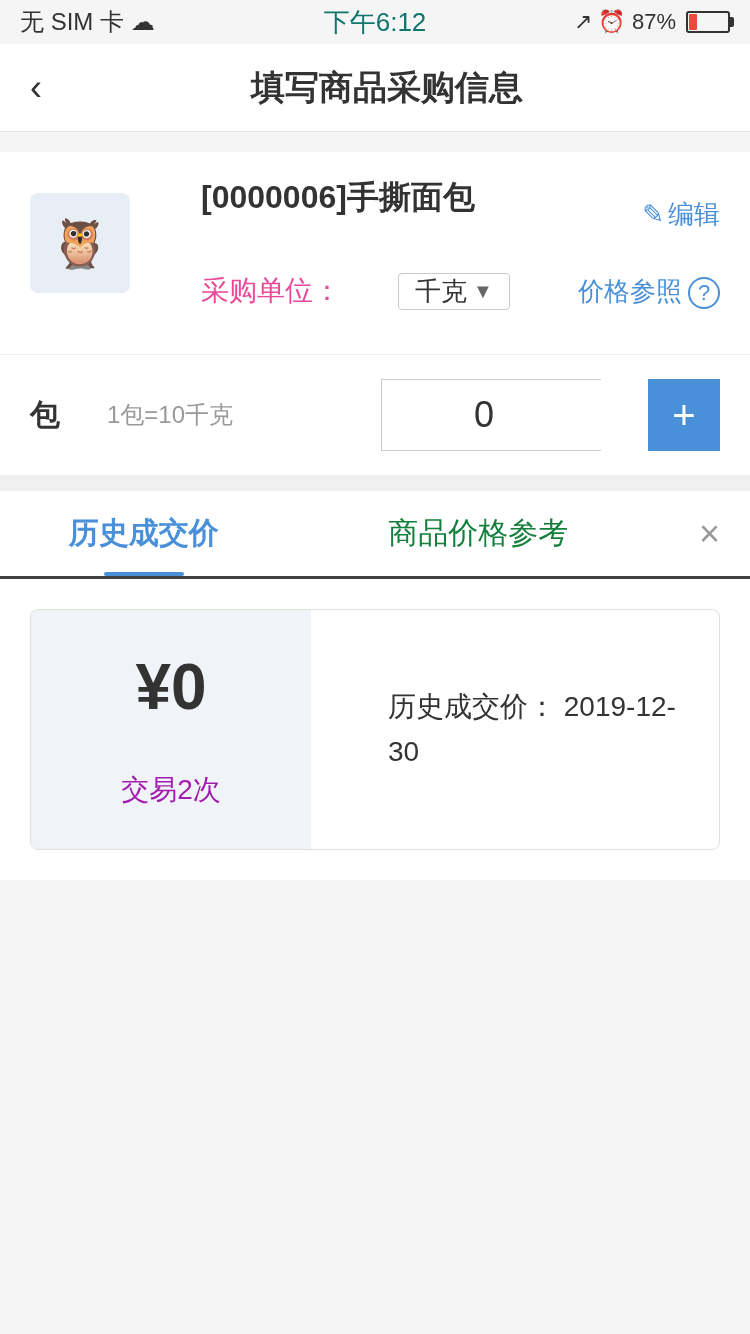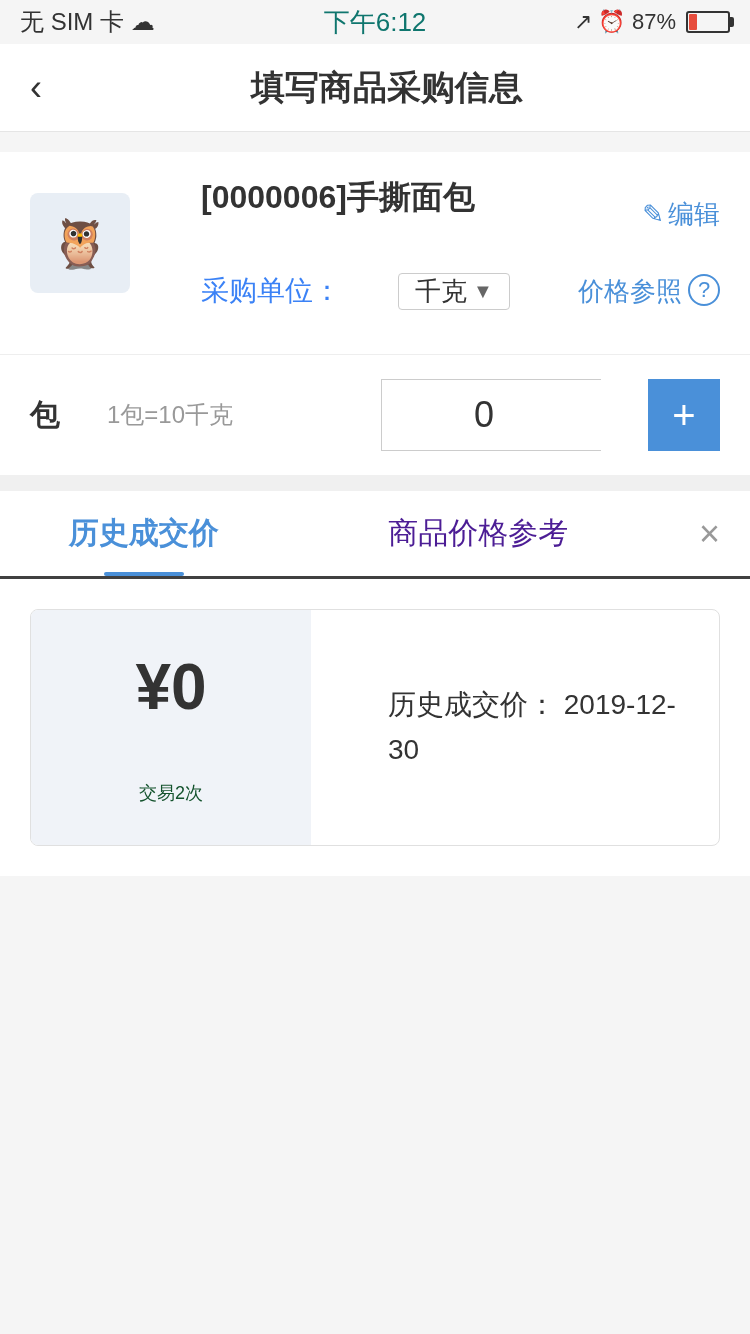--- a/index.html
+++ b/index.html
@@ -130,21 +130,21 @@
       font-weight: 600;
       color: #333;
       margin-bottom: 32px;
     }
     .product-unit-row {
       display: flex;
       align-items: center;
     }
     .unit-label {
       font-size: 28px;
-      color: #3b82f6;
+      color: #ec4899;
       margin-right: 10px;
     }
     .unit-select {
       border: 1px solid #ccc;
       border-radius: 4px;
       padding: 0 16px;
       font-size: 26px;
       color: #333;
       background: #fff;
       display: flex;
@@ -161,21 +161,21 @@
       font-size: 26px;
       display: flex;
       align-items: center;
       gap: 4px;
     }
     .price-ref-link {
       margin-left: auto;
       color: #4a90d9;
       font-size: 26px;
       display: flex;
-      align-items: flex-start;
+      align-items: flex-end;
       gap: 6px;
     }
     .price-ref-help {
       width: 32px;
       height: 32px;
       border: 2px solid #4a90d9;
       border-radius: 50%;
       display: flex;
       align-items: center;
       justify-content: center;
@@ -252,21 +252,21 @@
       height: 100%;
       cursor: pointer;
       position: relative;
     }
     .tab-item.active .tab-label {
       color: #4a90d9;
       font-weight: 600;
     }
     .tab-label {
       font-size: 30px;
-      color: #4c1d95;
+      color: #15803d;
     }
     .tab-indicator {
       position: absolute;
       bottom: 0;
       left: 50%;
       transform: translateX(-50%);
       width: 80px;
       height: 4px;
       background: #4a90d9;
       border-radius: 2px;
@@ -300,23 +300,22 @@
       align-items: center;
       justify-content: center;
       padding: 40px 20px;
     }
     .history-price {
       font-size: 64px;
       color: #333;
       font-weight: 600;
     }
     .history-trade-count {
-      font-size: 18px;
-      color: #14532d;
-      margin-top: 10px;
+      font-size: 28px;
+      color: #a21caf;
     }
     .history-details-panel {
       flex: 1;
       padding: 40px 30px;
       display: flex;
       flex-direction: column;
       justify-content: center;
       gap: 16px;
     }
     .history-detail-row {

